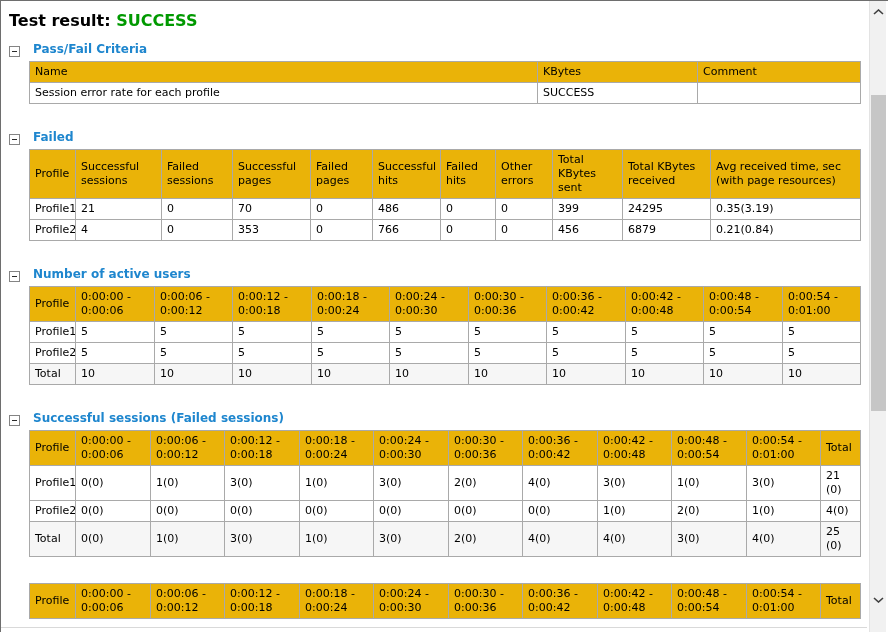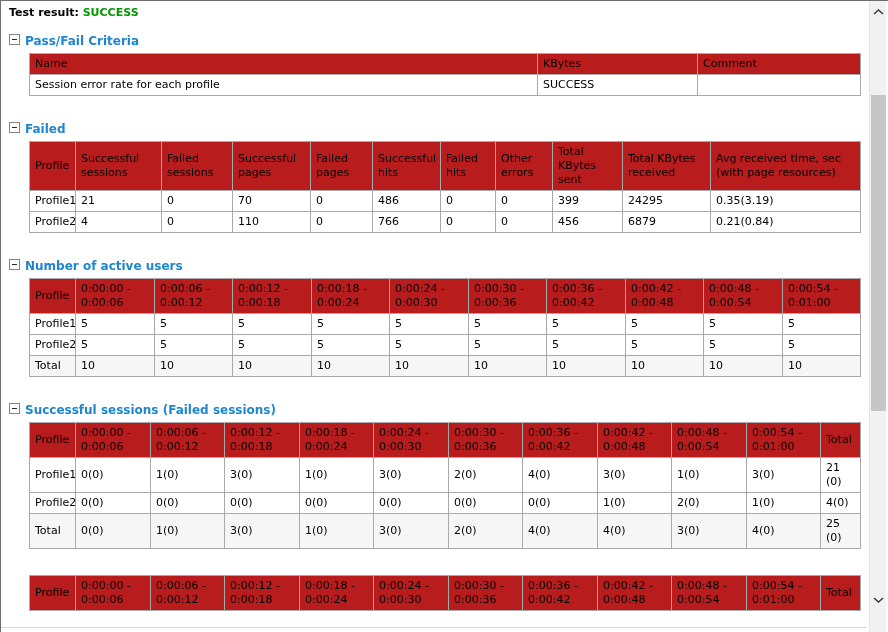--- a/index.html
+++ b/index.html
@@ -15,47 +15,47 @@
   }
   .content {
     position:absolute; left:1px; top:1px; width:866px; height:626px;
     overflow:hidden; background:#fff;
   }
   .bottom-line {
     position:absolute; left:1px; top:627px; width:866px; height:1px;
     background:#d9d9d9;
   }
   .test-result {
-    margin:4px 0 14px 8px; font-size:11px; font-weight:bold; line-height:15px;
+    margin:12px 0 14px 8px; font-size:16px; font-weight:bold; line-height:15px;
   }
   .test-result .value { color:#009900; }
   .report-section { margin:26px 0 0 8px; }
   .report-section.first { margin-top:0; }
-  .section-heading { display:flex; align-items:flex-start; height:15px; margin-bottom:4px; }
+  .section-heading { display:flex; align-items:flex-end; height:15px; margin-bottom:4px;gap:8px; }
   .collapse-box {
     width:9px; height:9px; border:1px solid #848484; background:#fff;
     position:relative; display:inline-block; box-sizing:content-box; margin-right:5px;
     flex:0 0 auto;
   }
   .collapse-box::after {
     content:""; position:absolute; left:2px; right:2px; top:4px; height:1px; background:#2b2b2b;
   }
   .section-title {
     font-size:12px; font-weight:bold; color:#1e86ce; margin:0; line-height:15px;
     display:inline; font-family:inherit;
   }
   .report-table {
     border-collapse:collapse; margin-left:20px; table-layout:fixed; width:831px;
   }
   .report-table th, .report-table td {
     border:1px solid #a9a9a9; padding:3px 5px; text-align:left; vertical-align:middle;
     line-height:14px; font-size:11px; font-weight:normal; white-space:pre-line;
     overflow:hidden; box-sizing:border-box;
   }
-  .report-table th { background:#b91c1c; }
+  .report-table th { background:#eab308; }
   .report-table td { background:#ffffff; }
   .report-table tr.total-row td { background:#f6f6f6; }
   .scrollbar {
     position:absolute; top:1px; right:2px; width:17px; height:631px;
     background:#f1f1f1; border-left:1px solid #e3e3e3; box-sizing:border-box;
   }
   .sb-btn {
     position:absolute; left:0; width:16px; height:16px;
     display:flex; align-items:center; justify-content:center;
   }
@@ -159,21 +159,21 @@
             <td>0</td>
             <td>0</td>
             <td>399</td>
             <td>24295</td>
             <td>0.35(3.19)</td>
           </tr>
           <tr>
             <td>Profile2</td>
             <td>4</td>
             <td>0</td>
-            <td>110</td>
+            <td>353</td>
             <td>0</td>
             <td>766</td>
             <td>0</td>
             <td>0</td>
             <td>456</td>
             <td>6879</td>
             <td>0.21(0.84)</td>
           </tr>
         </tbody>
       </table>

